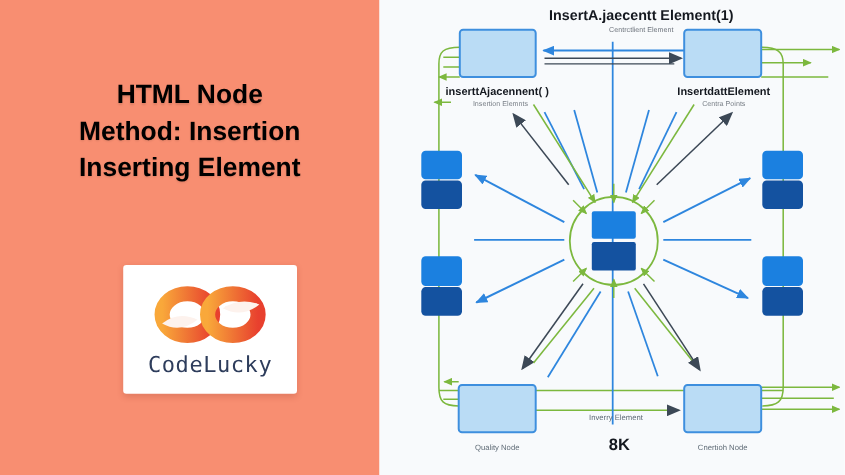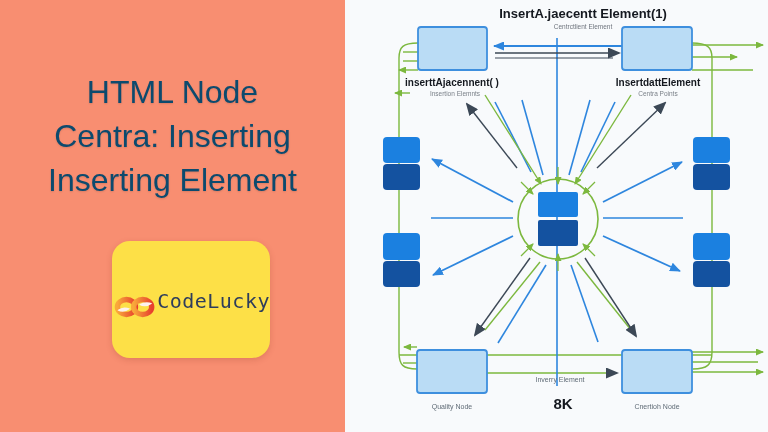--- a/index.html
+++ b/index.html
@@ -7,29 +7,29 @@
     width:768px;height:432px;display:flex;overflow:hidden;position:relative;
     font-family:"Liberation Sans", sans-serif;
   }
   
   .left-panel{
     width:345px;height:432px;flex-shrink:0;position:relative;
     background:#F88E71;
   }
   .page-title{
     margin-top:70px;padding:0 8px;text-align:center;
-    color:#0c4a6e;font-weight:normal;font-size:32px;line-height:1.38;
+    color:#000000;font-weight:bold;font-size:24px;line-height:1.38;
     text-shadow:0 1px 2px rgba(0,0,0,0.12);
   }
   .page-title span{display:block;}
   .logo-card{
     position:absolute;left:112px;top:241px;width:158px;height:117px;
-    background:#fde047;border-radius:18px;
+    background:#ffffff;border-radius:3px;
     box-shadow:0 2px 6px rgba(120,40,20,0.18);
-    display:flex;flex-direction:row;align-items:center;
+    display:flex;flex-direction:column;align-items:center;
   }
   .logo-card svg{margin-top:14px;}
   .brand-name{
     margin-top:2px;color:#2E3D5C;font-size:20px;letter-spacing:0.5px;
     font-family:"DejaVu Sans Mono", monospace;font-weight:500;
   }
   
   .right-panel{
     flex:1;height:432px;position:relative;background:#F8FAFC;
   }
@@ -43,21 +43,21 @@
   .t-8k{font-size:15px;font-weight:bold;fill:#14181F;}
 </style>
 </head>
 <body>
 
 <div class="banner">
 
   <div class="left-panel">
     <div class="page-title">
       <span>HTML Node</span>
-      <span>Centra: Inserting</span>
+      <span>Method: Insertion</span>
       <span>Inserting Element</span>
     </div>
 
     <div class="logo-card">
       <svg width="118" height="62" viewBox="0 0 100 54">
         <defs>
           <linearGradient id="lg" x1="0" y1="0" x2="1" y2="0">
             <stop offset="0" stop-color="#F9A83A"></stop>
             <stop offset="0.45" stop-color="#F07A35"></stop>
             <stop offset="1" stop-color="#E8402E"></stop>

